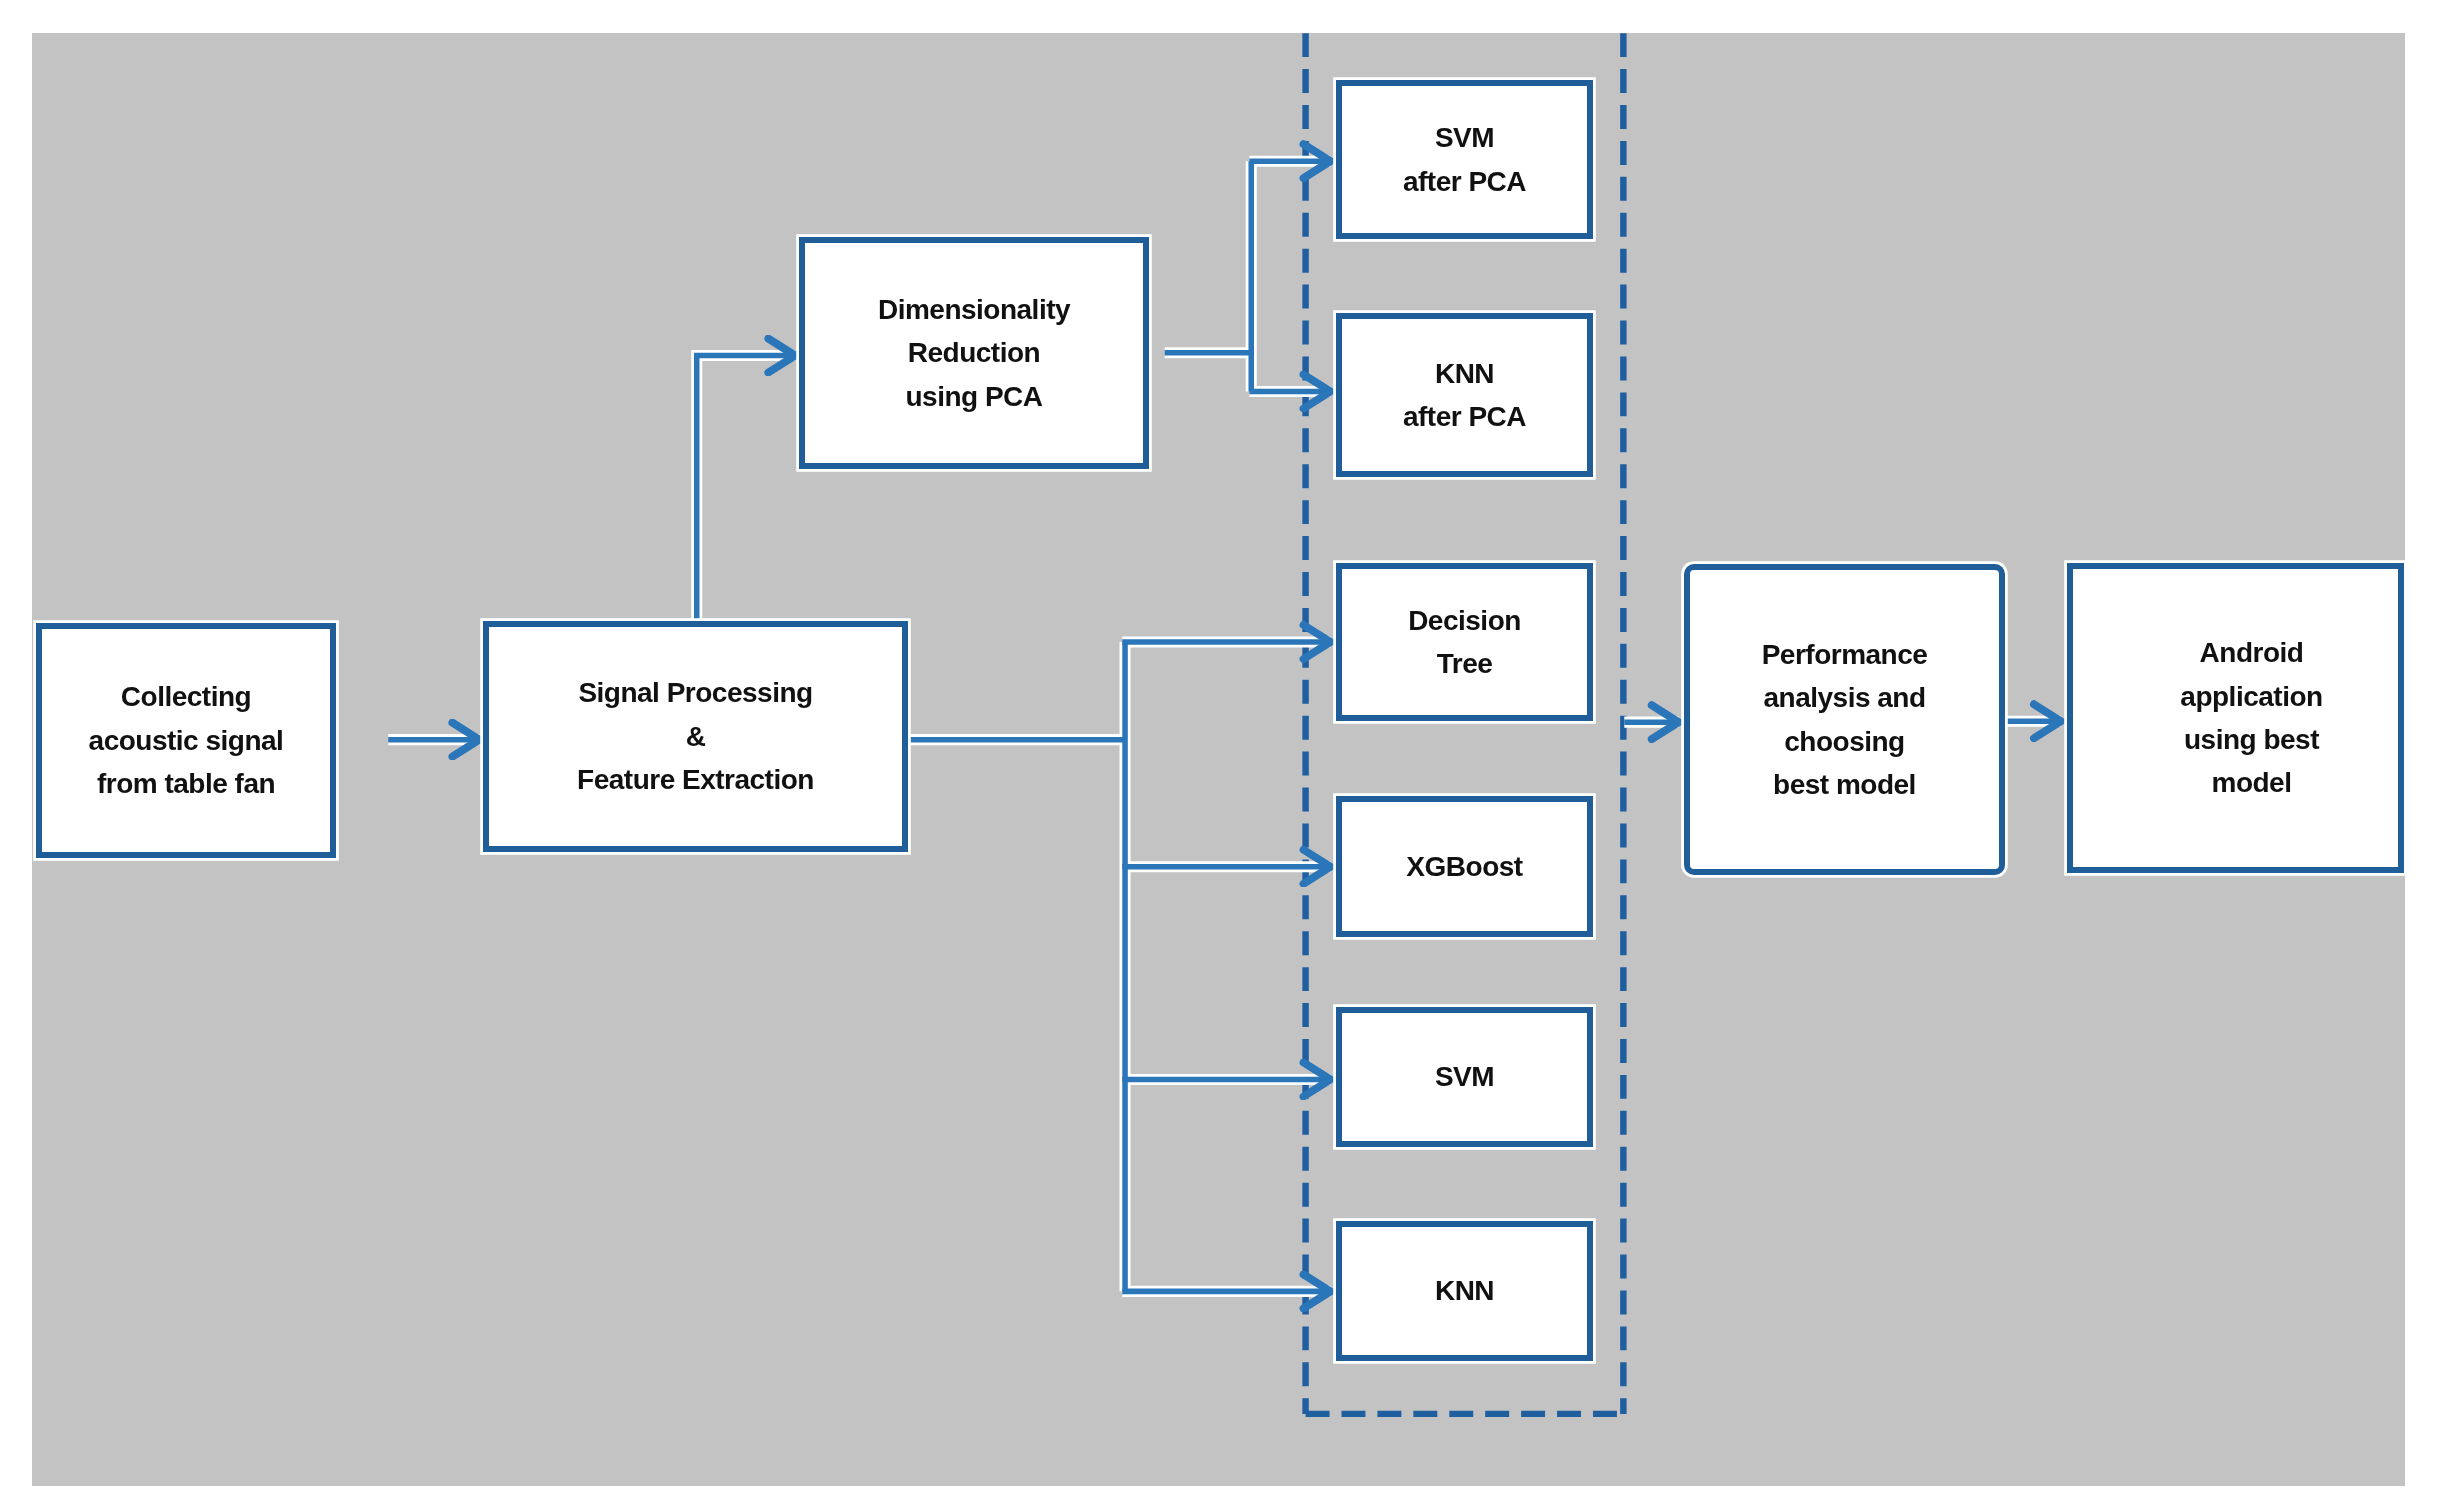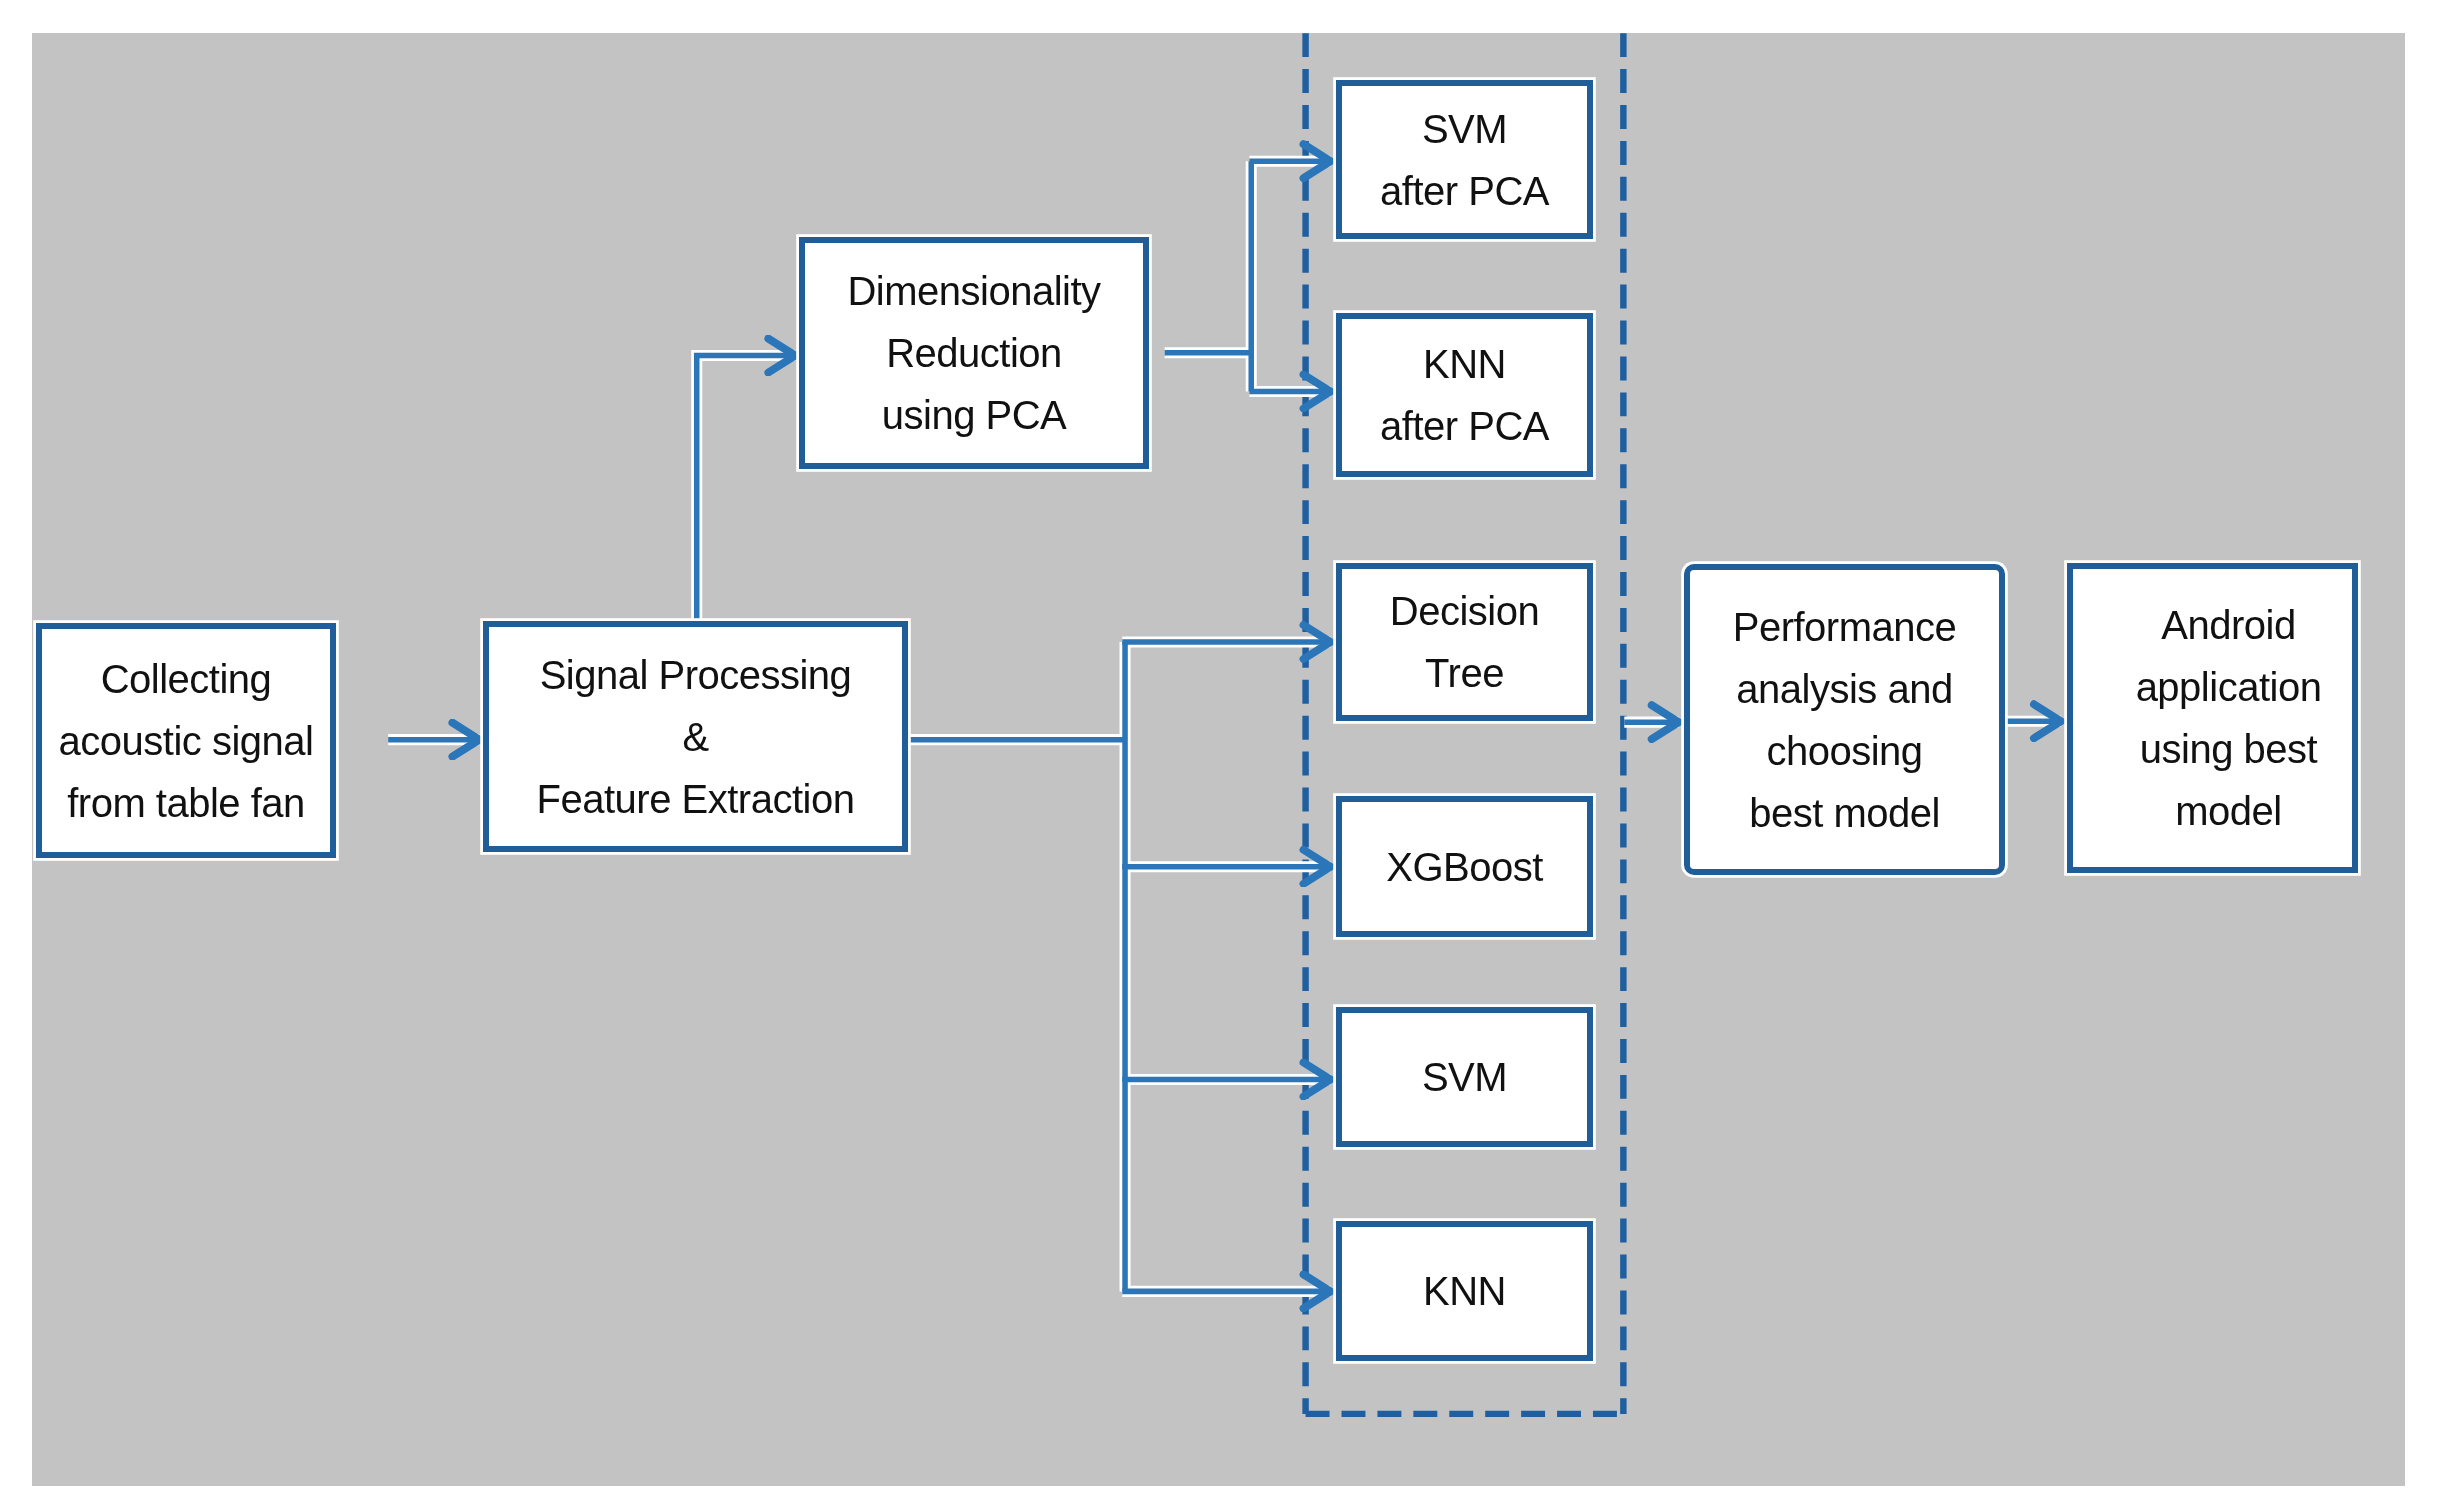--- a/index.html
+++ b/index.html
@@ -38,22 +38,22 @@
     border: 6.4px solid #205e9a;
     box-shadow: 0 0 0 2.8px #ffffff;
     display: flex;
     align-items: center;
     justify-content: center;
     text-align: center;
   }
   .node-label {
     display: block;
     width: 100%;
-    font-size: 40px;
-    font-weight: 400;
+    font-size: 28px;
+    font-weight: 700;
     line-height: 1.55;
     letter-spacing: -0.5px;
     color: #111111;
     white-space: pre-line;
   }
 </style>
 </head>
 <body>
 
 <div class="stage">
@@ -152,20 +152,20 @@
     <span class="node-label">KNN</span>
   </div>
 
   <div class="node" style="left:1684px; top:564px; width:321px; height:311px;border-radius:10px;">
     <span class="node-label">Performance
 analysis and
 choosing
 best model</span>
   </div>
 
-  <div class="node" style="left:2067px; top:563px; width:291px; height:310px;padding-left:32px;">
+  <div class="node" style="left:2067px; top:563px; width:337px; height:310px;padding-left:32px;">
     <span class="node-label">Android
 application
 using best
 model</span>
   </div>
 </div>
 
 
 </body></html>

